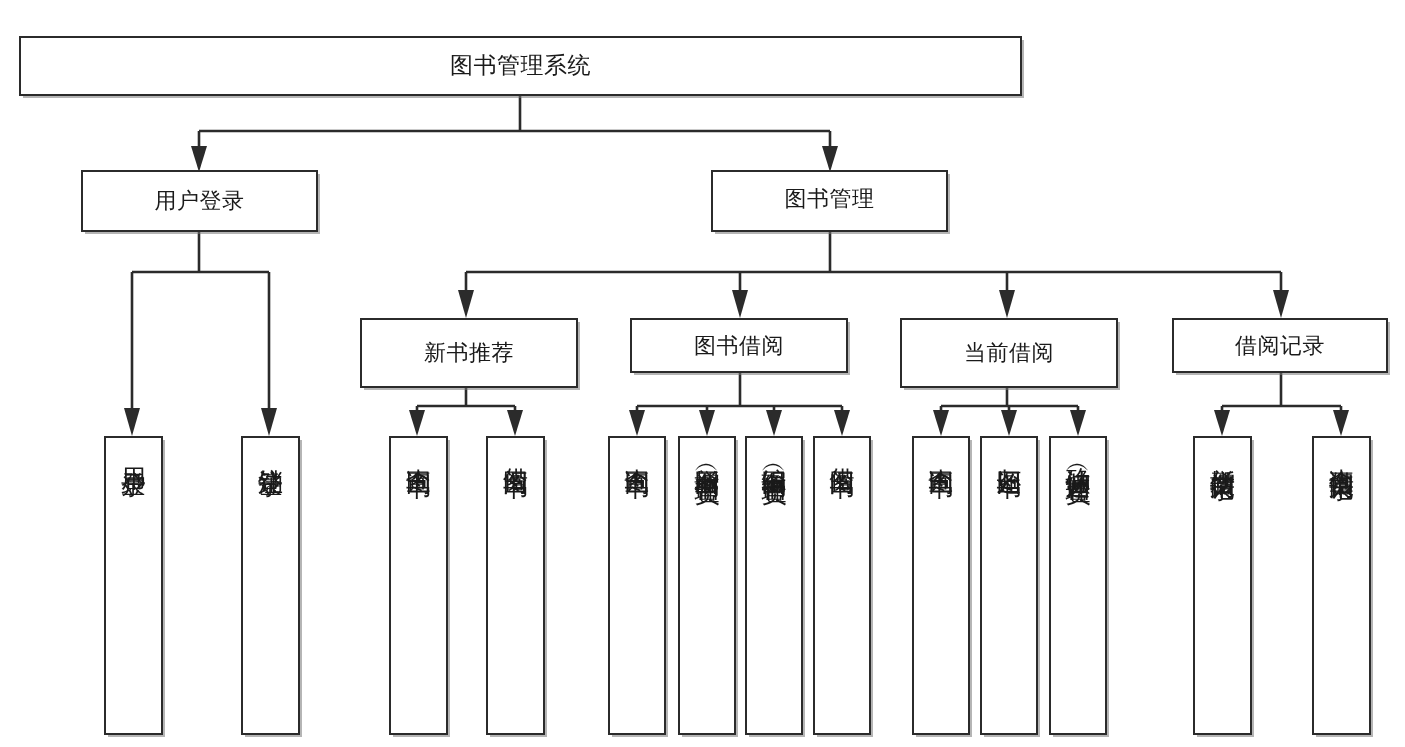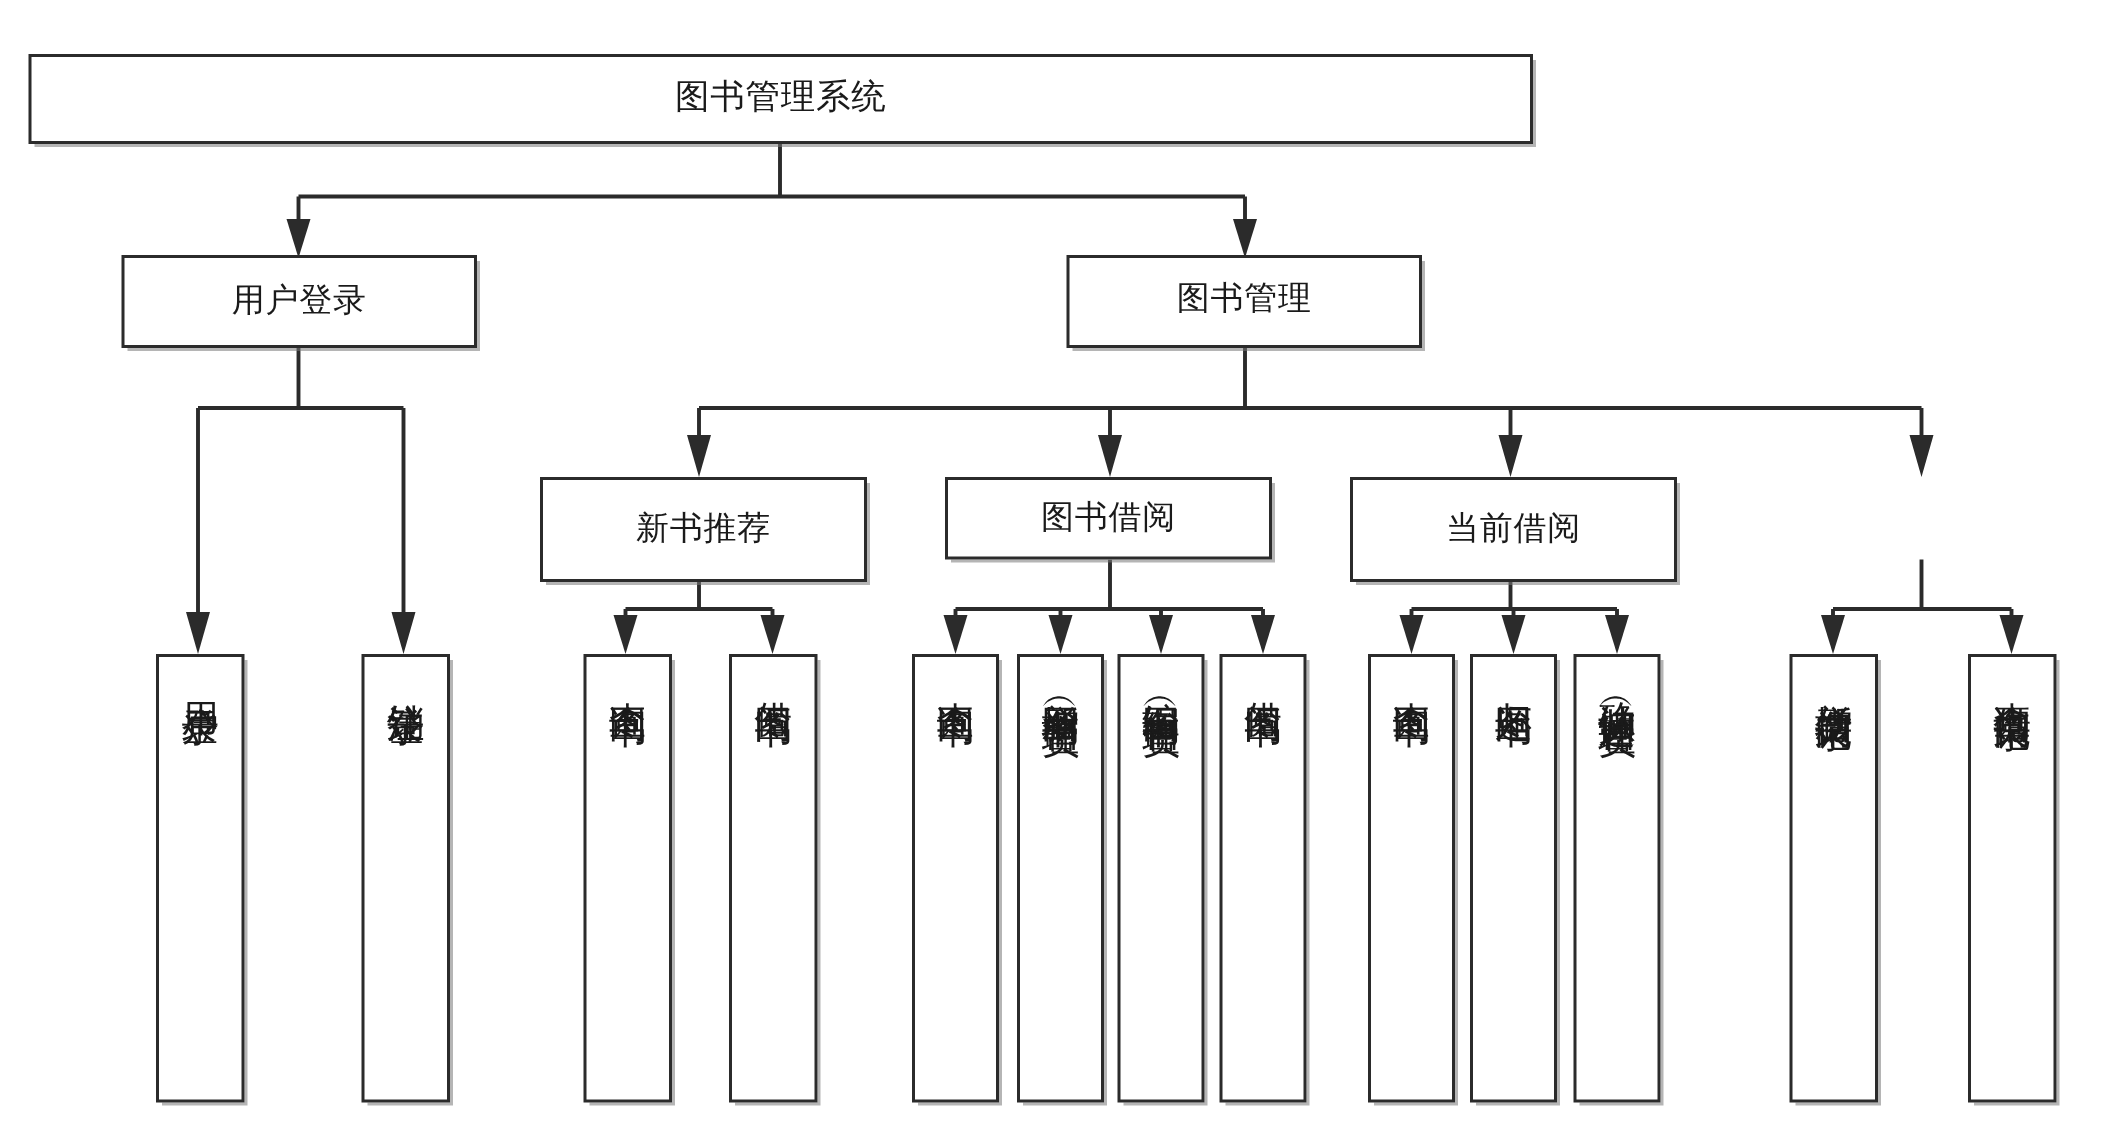--- a/index.html
+++ b/index.html
@@ -173,20 +173,23 @@
 
   <div class="node horiz lvl3" style="left:360px; top:318px; width:218px; height:70px;">
     <span class="label">新书推荐</span>
   </div>
   <div class="node horiz lvl3" style="left:630px; top:318px; width:218px; height:55px;">
     <span class="label">图书借阅</span>
   </div>
   <div class="node horiz lvl3" style="left:900px; top:318px; width:218px; height:70px;">
     <span class="label">当前借阅</span>
   </div>
+  <div class="node horiz lvl3" style="left:1172px; top:318px; width:216px; height:55px;">
+    <span class="label">借阅记录</span>
+  </div>
 
   <div class="node vert" style="left:104px; top:436px; width:59px; height:299px;">
     <span class="label">用户登录</span>
   </div>
   <div class="node vert" style="left:241px; top:436px; width:59px; height:299px;">
     <span class="label">注销登录</span>
   </div>
 
   <div class="node vert" style="left:389px; top:436px; width:59px; height:299px;">
     <span class="label">查询图书</span>

